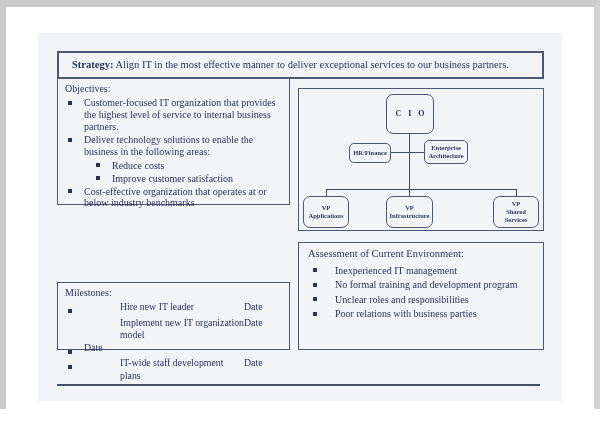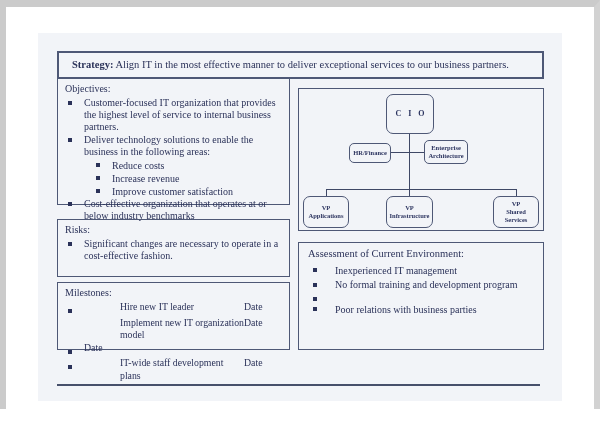--- a/index.html
+++ b/index.html
@@ -77,39 +77,28 @@
     <div class="item lvl1">
       <span class="sq"></span>
       <span>Deliver technology solutions to enable the business in the following areas:</span>
     </div>
     <div class="item lvl2">
       <span class="sq"></span>
       <span>Reduce costs</span>
     </div>
     <div class="item lvl2">
       <span class="sq"></span>
-      <span>Increase revenue</span>
-    </div>
-    <div class="item lvl2">
-      <span class="sq"></span>
       <span>Improve customer satisfaction</span>
     </div>
     <div class="item lvl1">
       <span class="sq"></span>
       <span>Cost-effective organization that operates at or below industry benchmarks</span>
     </div>
   </div>
 
-  <div class="box risks">
-    <div class="sec-title">Risks:</div>
-    <div class="item lvl1">
-      <span class="sq"></span>
-      <span>Significant changes are necessary to operate in a cost-effective fashion.</span>
-    </div>
-  </div>
 
   <div class="box milestones">
     <div class="sec-title">Milestones:</div>
     <div class="ms-row">
       <span class="ms-bcol"><span class="sq"></span></span>
       <span class="ms-text">Hire new IT leader</span>
       <span class="ms-date">Date</span>
     </div>
     <div class="ms-row">
       <span class="ms-bcol"></span>
@@ -163,20 +152,21 @@
     <div class="as-item">
       <span class="sq"></span>
       <span>Inexperienced IT management</span>
     </div>
     <div class="as-item">
       <span class="sq"></span>
       <span>No formal training and development program</span>
     </div>
     <div class="as-item">
       <span class="sq"></span>
+      <span>Unclear roles and responsibilities</span>
     </div>
     <div class="as-item">
       <span class="sq"></span>
       <span>Poor relations with business parties</span>
     </div>
   </div>
 
   <div class="rule"></div>
 
 </div>

